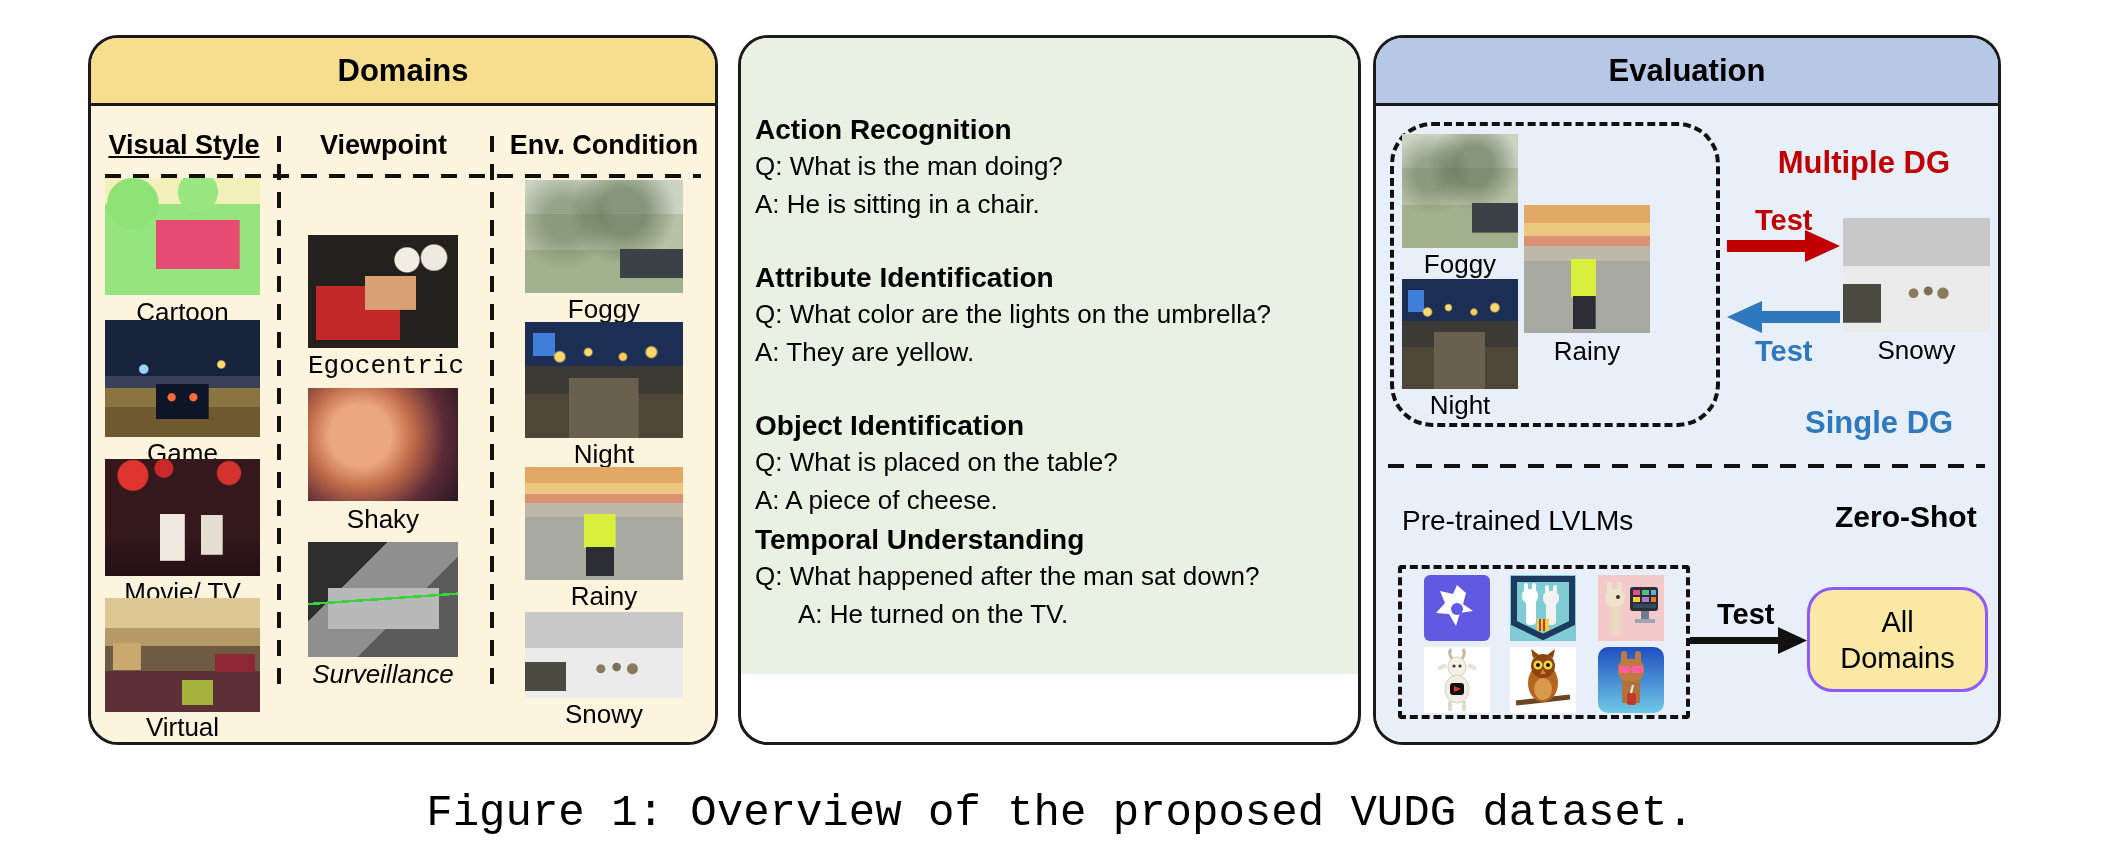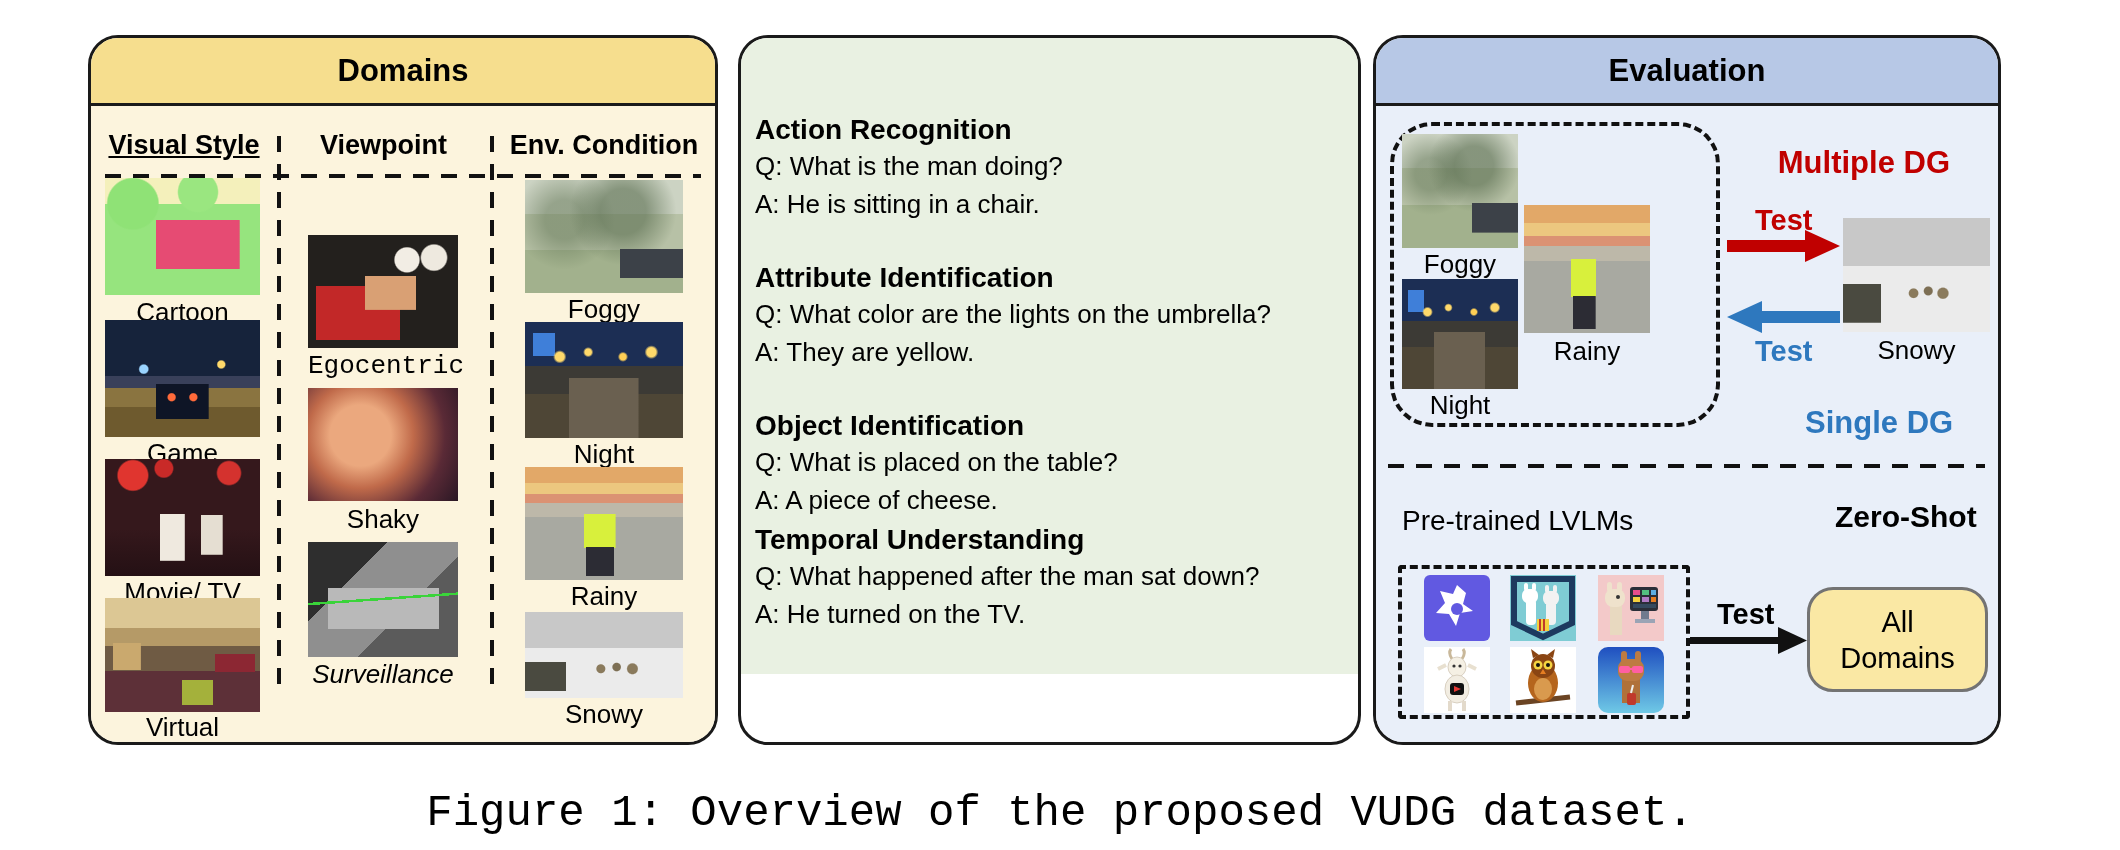--- a/index.html
+++ b/index.html
@@ -136,21 +136,21 @@
       <div class="qa-head" style="top:224px;">Attribute Identification</div>
       <div class="qa-line" style="top:261px;">Q: What color are the lights on the umbrella?</div>
       <div class="qa-line" style="top:299px;">A: They are yellow.</div>
 
       <div class="qa-head" style="top:372px;">Object Identification</div>
       <div class="qa-line" style="top:409px;">Q: What is placed on the table?</div>
       <div class="qa-line" style="top:447px;">A: A piece of cheese.</div>
 
       <div class="qa-head" style="top:486px;">Temporal Understanding</div>
       <div class="qa-line" style="top:523px;">Q: What happened after the man sat down?</div>
-      <div class="qa-line" style="top:561px;">A: He turned on the TV.</div>
+      <div class="qa-line" style="top:561px;margin-left:43px;">A: He turned on the TV.</div>
     </div>
   </div>
 
   <div class="panel" style="left:1373px;width:628px;">
     <div class="panel-header" style="background:#B7C8E6;">
       <span>Evaluation</span>
     </div>
     <div class="panel-body" style="background:#E9EFF9;">
 
       <div class="dashed-box" style="left:14px;top:16px;width:330px;height:305px;border-radius:42px;">
@@ -285,21 +285,21 @@
             </svg>
         </div>
       </div>
 
       <div class="bold-lab" style="left:341px;top:492px;font-size:29px;color:#000;">Test</div>
       <svg style="position:absolute;left:314px;top:519px;" width="117" height="30" viewBox="0 0 117 30">
         <rect x="0" y="12" width="92" height="7" fill="#111"></rect>
         <polygon points="88,2 117,15.5 88,29" fill="#111"></polygon>
       </svg>
 
-      <div style="position:absolute;left:431px;top:481px;width:181px;height:105px;background:#FAE8A4;border:3px solid #737373;border-radius:26px;box-sizing:border-box;display:flex;align-items:center;justify-content:center;">
+      <div style="position:absolute;left:431px;top:481px;width:181px;height:105px;background:#FAE8A4;border:3px solid #8b5cf6;border-radius:26px;box-sizing:border-box;display:flex;align-items:center;justify-content:center;">
         <div style="width:120px;text-align:center;font-size:29px;line-height:36px;">All Domains</div>
       </div>
 
     </div>
   </div>
 
   <div class="caption">Figure 1: Overview of the proposed VUDG dataset.</div>
 </div>
 
 </body></html>

